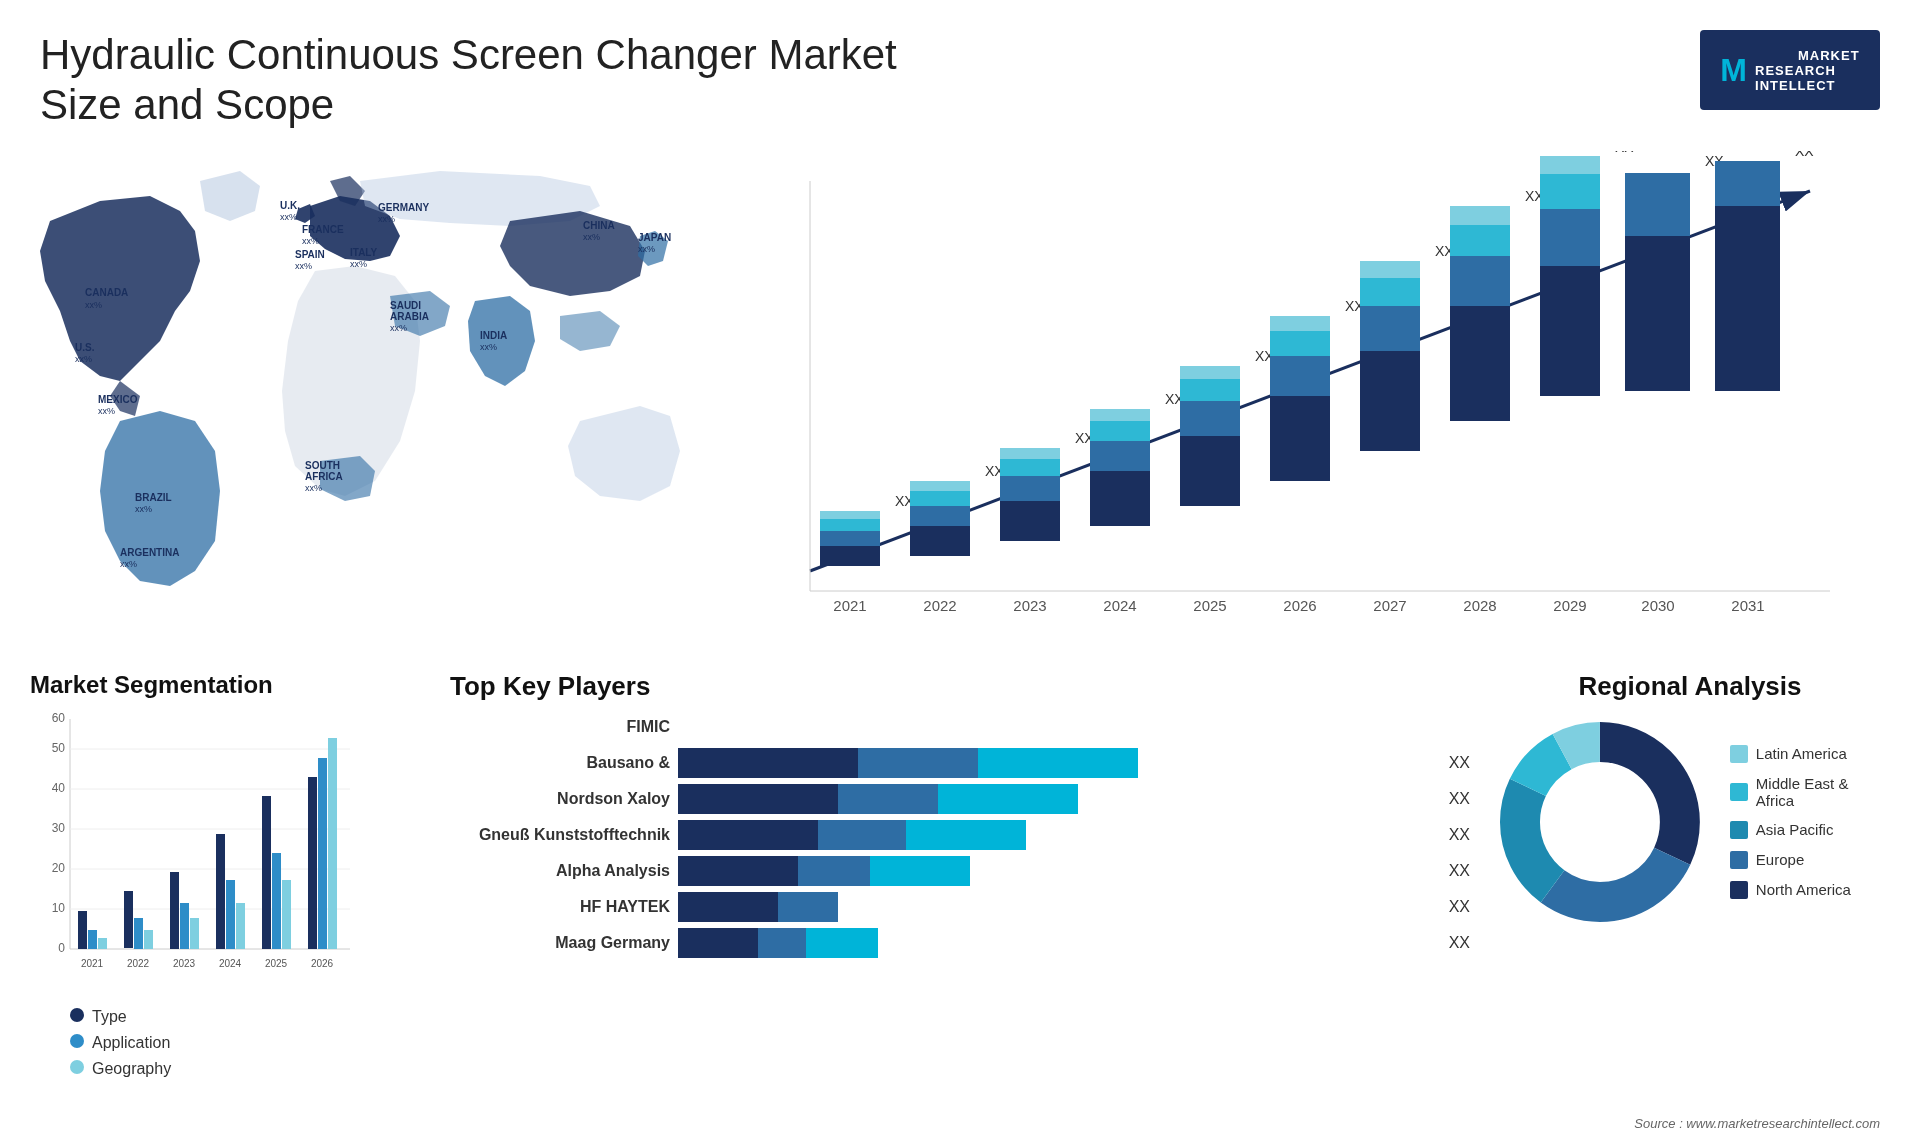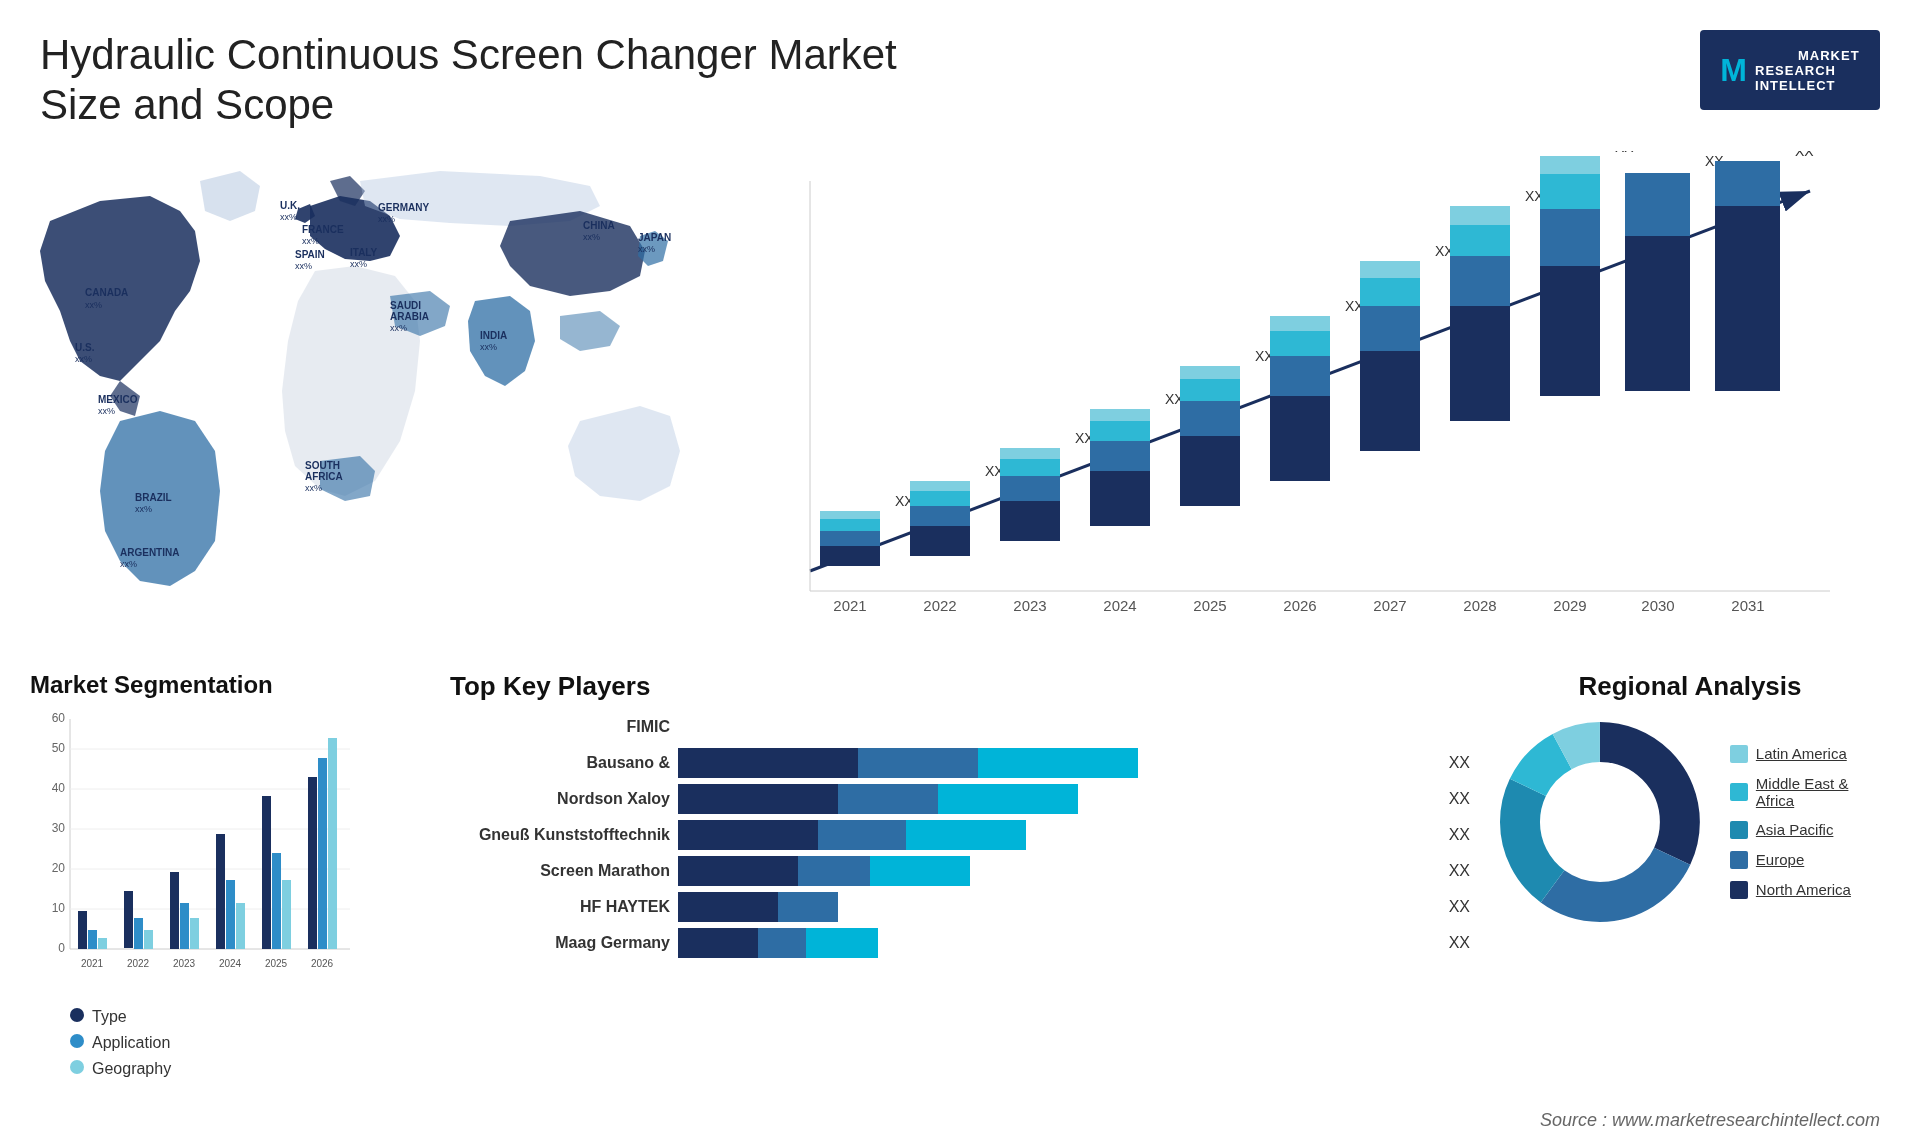--- a/index.html
+++ b/index.html
@@ -192,21 +192,20 @@
       display: flex;
       flex-direction: column;
       gap: 12px;
     }
     .donut-legend-item {
       display: flex;
       align-items: center;
       gap: 8px;
       font-size: 15px;
       color: #333;
-      text-decoration: underline;
     }
     .donut-color-box {
       width: 18px;
       height: 18px;
       border-radius: 2px;
       flex-shrink: 0;
     }
 
     .map-label {
       font-size: 10px;
@@ -518,21 +517,21 @@
       <div class="player-name">Gneuß Kunststofftechnik</div>
       <div class="player-bar-container">
         <div class="player-bar-dark" style="width:140px;"></div>
         <div class="player-bar-mid" style="width:88px;"></div>
         <div class="player-bar-light" style="width:120px;"></div>
       </div>
       <div class="player-xx">XX</div>
     </div>
 
     <div class="player-row">
-      <div class="player-name">Screen Marathon</div>
+      <div class="player-name">Alpha Analysis</div>
       <div class="player-bar-container">
         <div class="player-bar-dark" style="width:120px;"></div>
         <div class="player-bar-mid" style="width:72px;"></div>
         <div class="player-bar-light" style="width:100px;"></div>
       </div>
       <div class="player-xx">XX</div>
     </div>
 
     <div class="player-row">
       <div class="player-name">HF HAYTEK</div>
@@ -594,13 +593,13 @@
         <div class="donut-legend-item">
           <div class="donut-color-box" style="background:#1a2f5e;"></div>
           <span>North America</span>
         </div>
       </div>
     </div>
   </div>
 
 </div>
 
-<div style="position:absolute;bottom:15px;right:40px;font-size:18px;color:#666;font-style:italic;">Source : www.marketresearchintellect.com</div>
+<div style="position:absolute;bottom:15px;right:40px;font-size:13px;color:#666;font-style:italic;">Source : www.marketresearchintellect.com</div>
 
 </body></html>

